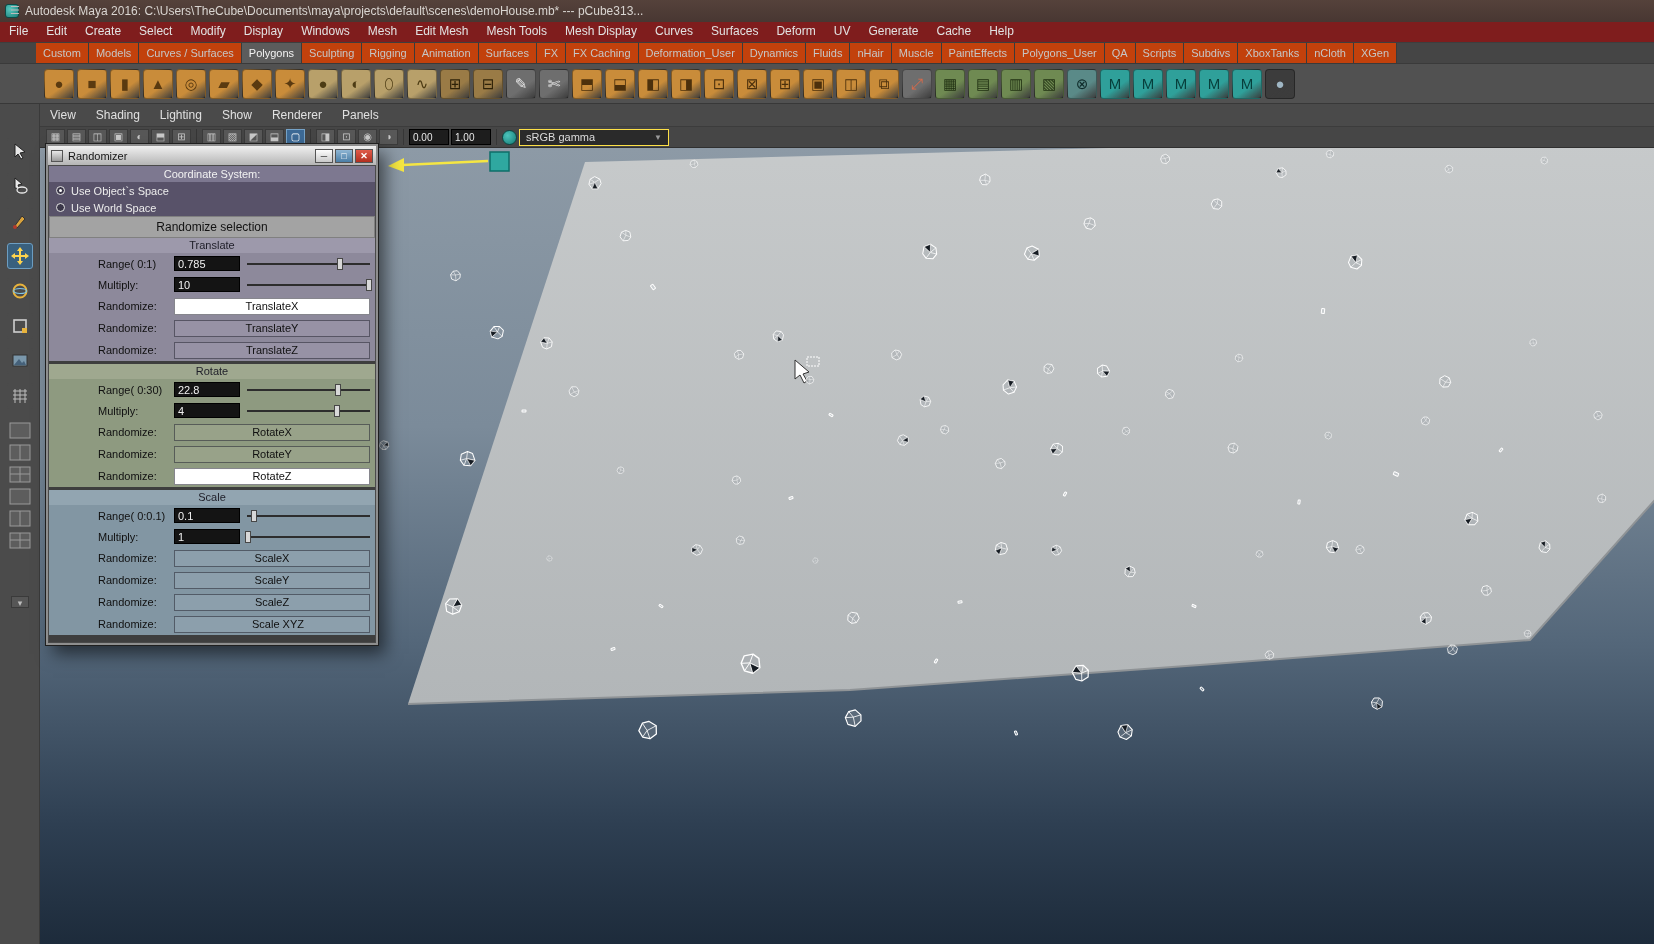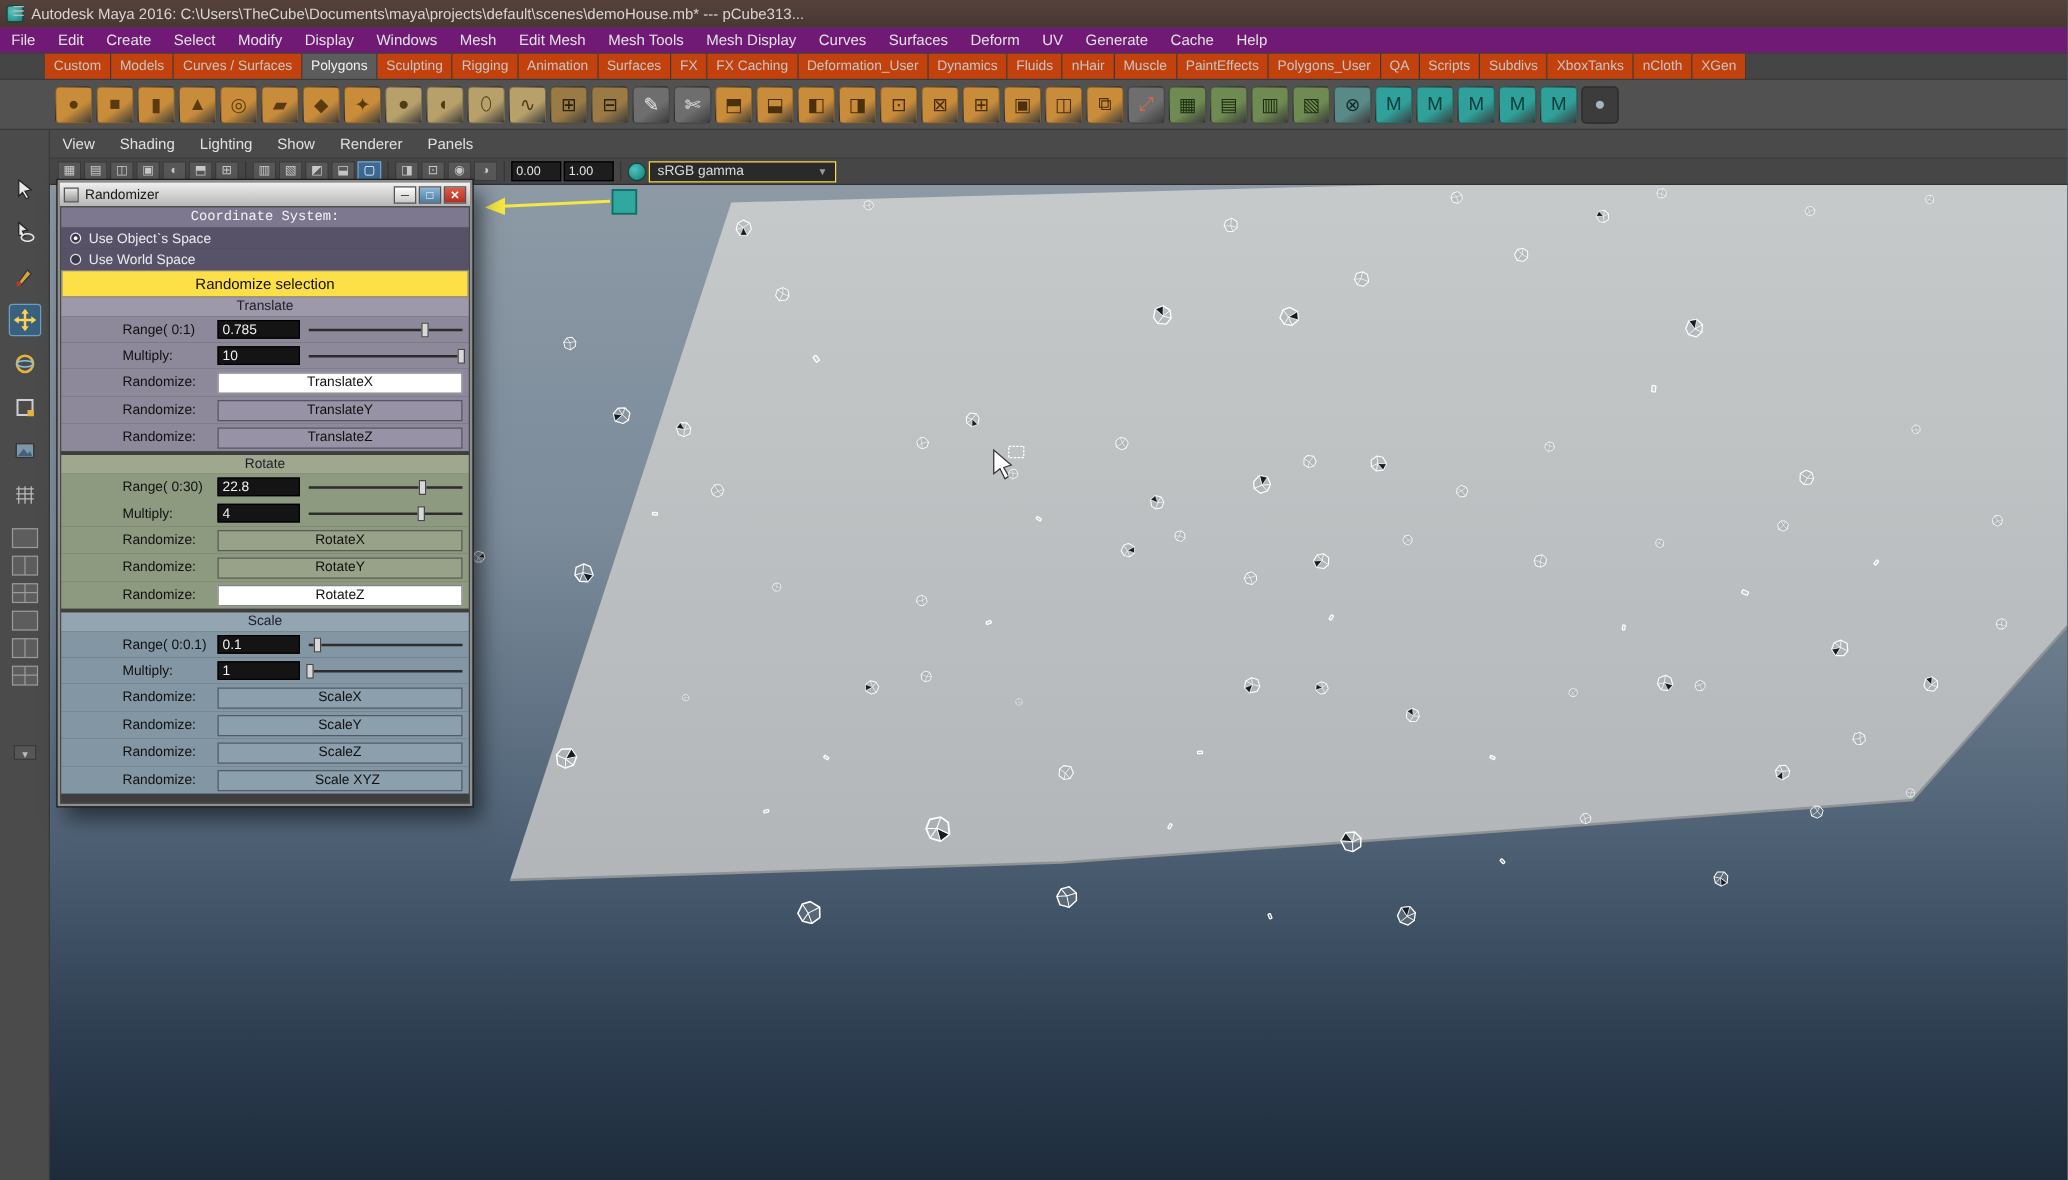--- a/index.html
+++ b/index.html
@@ -6,22 +6,22 @@
   html,body { width:1654px; height:944px; overflow:hidden; }
   body { position:relative; background:#4d4d4d; font-family:"Liberation Sans",sans-serif; color:#ddd; }
 
   
   .titlebar { position:absolute; left:0; top:0; width:100%; height:22px;
     background:linear-gradient(#55423b,#483732); display:flex; align-items:center;
     padding-left:5px; font-size:12px; color:#d9d5d1; }
   .maya-logo { width:14px; height:14px; border-radius:3px; margin-right:6px;
     background:radial-gradient(circle at 35% 35%, #57c8c0, #1c7f79); border:1px solid #0c4a46; }
 
-  .menubar { position:absolute; left:0; top:22px; width:100%; height:21px; background:#701a75;
-    border-bottom:1px solid #3e3e3e; display:flex; align-items:center; font-size:12px; }
+  .menubar { position:absolute; left:0; top:22px; width:100%; height:21px; background:#7f1d1d;
+    border-bottom:1px solid #3e3e3e; display:flex; align-items:flex-end; font-size:12px; }
   .menu-item { padding:0 9px; line-height:21px; color:#e2e2e2; cursor:default; }
 
   .tabsrow { position:absolute; left:0; top:43px; width:100%; height:21px; background:#454545;
     display:flex; align-items:stretch; border-bottom:1px solid #3a3a3a; padding-left:36px; }
   .tab-hamburger { position:absolute; left:10px; top:4px; width:16px; height:13px; color:#bbb; font-size:11px; line-height:13px; }
   .shelf-tab { font-size:11px; padding:4px 7px 2px; background:#c2410c; color:#c6c6c6;
     border-right:1px solid #3a3a3a; white-space:nowrap; }
   .shelf-tab.active { background:#5c5c5c; color:#f2f2f2; }
 
   .shelfrow { position:absolute; left:0; top:64px; width:100%; height:40px; background:#515151;
@@ -75,27 +75,27 @@
   .dlg-icon { width:12px; height:12px; background:linear-gradient(#e8e8e8,#9a9a9a);
     border:1px solid #555; margin-right:5px; }
   .dlg-title { font-size:11px; color:#161616; flex:1; }
   .win-btn { width:18px; height:14px; margin-left:2px; font-size:9px; line-height:12px;
     text-align:center; border:1px solid #555; }
   .win-btn.min { background:linear-gradient(#fdfdfd,#c9c9c9); color:#222; }
   .win-btn.max { background:linear-gradient(#8fb6d4,#4a7da5); color:#fff; }
   .win-btn.close { background:linear-gradient(#e05a49,#b22f1f); color:#fff; font-weight:bold; }
 
   .dlg-body { padding:1px; background:#4a4a4a; }
-  .rz-coord-header { height:16px; line-height:16px; text-align:center; font-size:11px; color:#f2f2f2;font-family:Liberation Mono, monospace; }
+  .rz-coord-header { height:16px; line-height:16px; text-align:center; font-size:11px; color:#f2f2f2; }
   .radio-row { height:17px; display:flex; align-items:center; padding-left:7px; font-size:11px; color:#ececec; }
   .radio-dot { width:9px; height:9px; border-radius:50%; border:1px solid #e6e6e6; margin-right:6px;
     position:relative; background:#3a3648; flex:0 0 auto; }
   .radio-dot.on::after { content:""; position:absolute; left:2px; top:2px; width:3px; height:3px;
     border-radius:50%; background:#fff; }
-  .action-btn { display:block; width:100%; height:22px; background:#fde047; color:#121212;
+  .action-btn { display:block; width:100%; height:22px; background:#a3a3a3; color:#121212;
     font-size:12px; border:1px solid #808080; font-family:"Liberation Sans",sans-serif; }
 
   .rz-sec-header { height:15px; line-height:15px; text-align:center; font-size:11px; color:#1e1e28; }
   .rz-row { height:21px; display:flex; align-items:center; padding:0 5px; font-size:11px; color:#101010; }
   .rz-rowB { height:22px; }
   .rz-label { width:76px; text-align:left; padding-right:5px; white-space:nowrap; flex:0 0 auto;margin-left:44px; }
   .rz-input { width:66px; height:15px; background:#141414; color:#f0f0f0; border:1px solid #000;
     font-size:11px; padding:0 3px; font-family:"Liberation Sans",sans-serif; flex:0 0 auto; }
   .rz-slider { flex:1; height:14px; position:relative; margin-left:7px; }
   .rz-track { position:absolute; left:0; right:0; top:6px; height:2px; background:#2d2d2d; }

